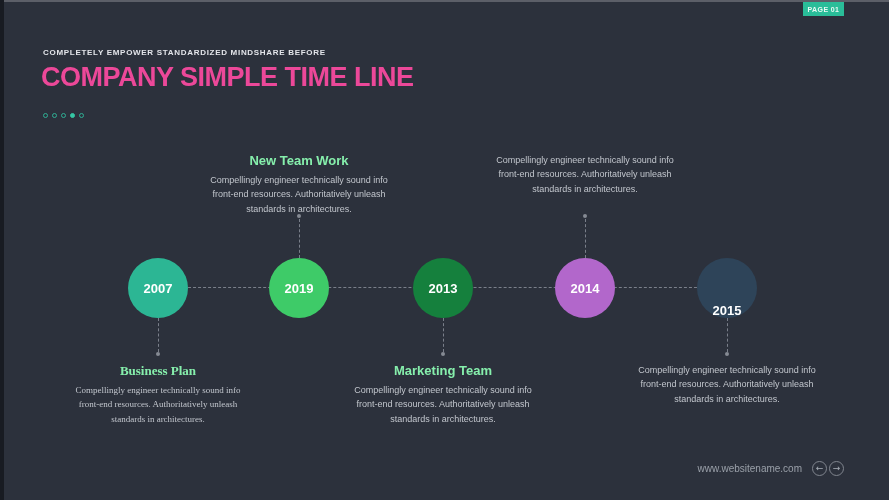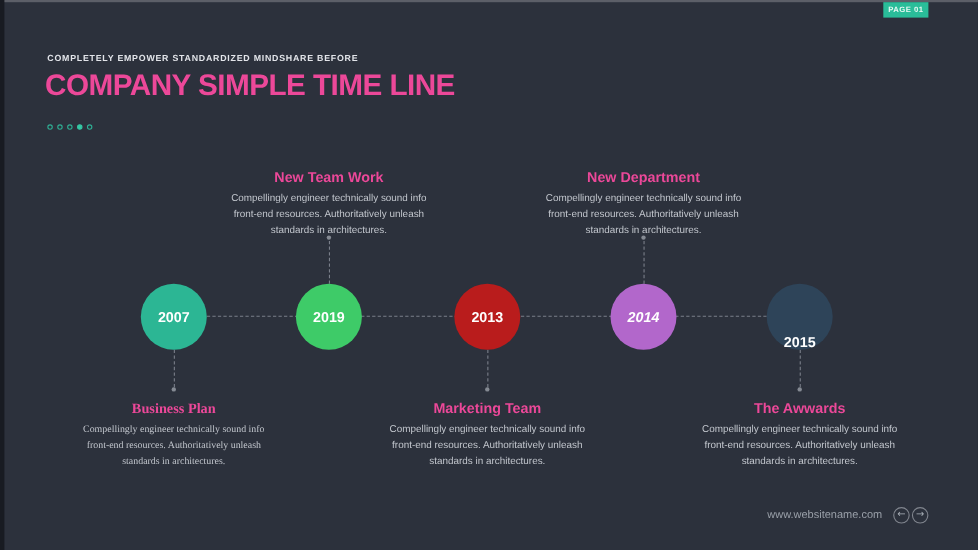--- a/index.html
+++ b/index.html
@@ -43,29 +43,29 @@
   .vp1 { left:156px; top:352px; } .vp2 { left:297px; top:214px; }
   .vp3 { left:441px; top:352px; } .vp4 { left:583px; top:214px; }
   .vp5 { left:725px; top:352px; }
 
   .circle {
     position:absolute; top:258px; width:60px; height:60px; border-radius:50%;
     display:flex; align-items:center; justify-content:center;
     color:#ffffff; font-size:13px; font-weight:bold;
   }
   .pos1 { left:128px; } .pos2 { left:269px; } .pos3 { left:413px; }
-  .pos4 { left:555px;font-style:italic; } .pos5 { left:697px;align-items:flex-end; }
-  .col1 { background:#2cb694; } .col2 { background:#3ecb68; } .col3 { background:#b91c1c; }
+  .pos4 { left:555px; } .pos5 { left:697px;align-items:flex-end; }
+  .col1 { background:#2cb694; } .col2 { background:#3ecb68; } .col3 { background:#15803d; }
   .col4 { background:#b267cb; } .col5 { background:#2e4459; }
 
   .tblock { position:absolute; width:220px; text-align:center; }
   .tx1 { left:48px;  top:363px;font-family:Liberation Serif, serif; } .tx2 { left:189px; top:153px; }
   .tx3 { left:333px; top:363px; } .tx4 { left:475px; top:153px; }
   .tx5 { left:617px; top:363px; }
-  .tblock h3 { margin:0 0 4px 0; font-size:13px; line-height:16px; font-weight:bold; color:#ec4899; }
+  .tblock h3 { margin:0 0 4px 0; font-size:13px; line-height:16px; font-weight:bold; color:#86efac; }
   .tblock .line { font-size:9px; line-height:14.3px; color:#c2c6cd; white-space:nowrap; }
 
   .website { position:absolute; right:87px; top:463px; font-size:10px; color:#9aa0a9; cursor:pointer; }
   .nav-btn {
     position:absolute; top:461px; width:15px; height:15px; box-sizing:border-box;
     border:1px solid #80858e; border-radius:50%; background:transparent; padding:0;
     color:#aab0b8; font-size:9px; line-height:1; cursor:pointer;
     display:flex; align-items:center; justify-content:center;
     font-family:"DejaVu Sans", sans-serif;
   }
@@ -132,27 +132,25 @@
     <div class="line">front-end resources. Authoritatively unleash</div>
     <div class="line">standards in architectures.</div>
   </div>
   <div class="tblock tx3">
     <h3>Marketing Team</h3>
     <div class="line">Compellingly engineer technically sound info</div>
     <div class="line">front-end resources. Authoritatively unleash</div>
     <div class="line">standards in architectures.</div>
   </div>
   <div class="tblock tx4">
-    <h3>New Department</h3>
     <div class="line">Compellingly engineer technically sound info</div>
     <div class="line">front-end resources. Authoritatively unleash</div>
     <div class="line">standards in architectures.</div>
   </div>
   <div class="tblock tx5">
-    <h3>The Awwards</h3>
     <div class="line">Compellingly engineer technically sound info</div>
     <div class="line">front-end resources. Authoritatively unleash</div>
     <div class="line">standards in architectures.</div>
   </div>
 
   <div class="website">www.websitename.com</div>
   <button class="nav-btn prev">
     <span>←</span>
   </button>
   <button class="nav-btn next">

